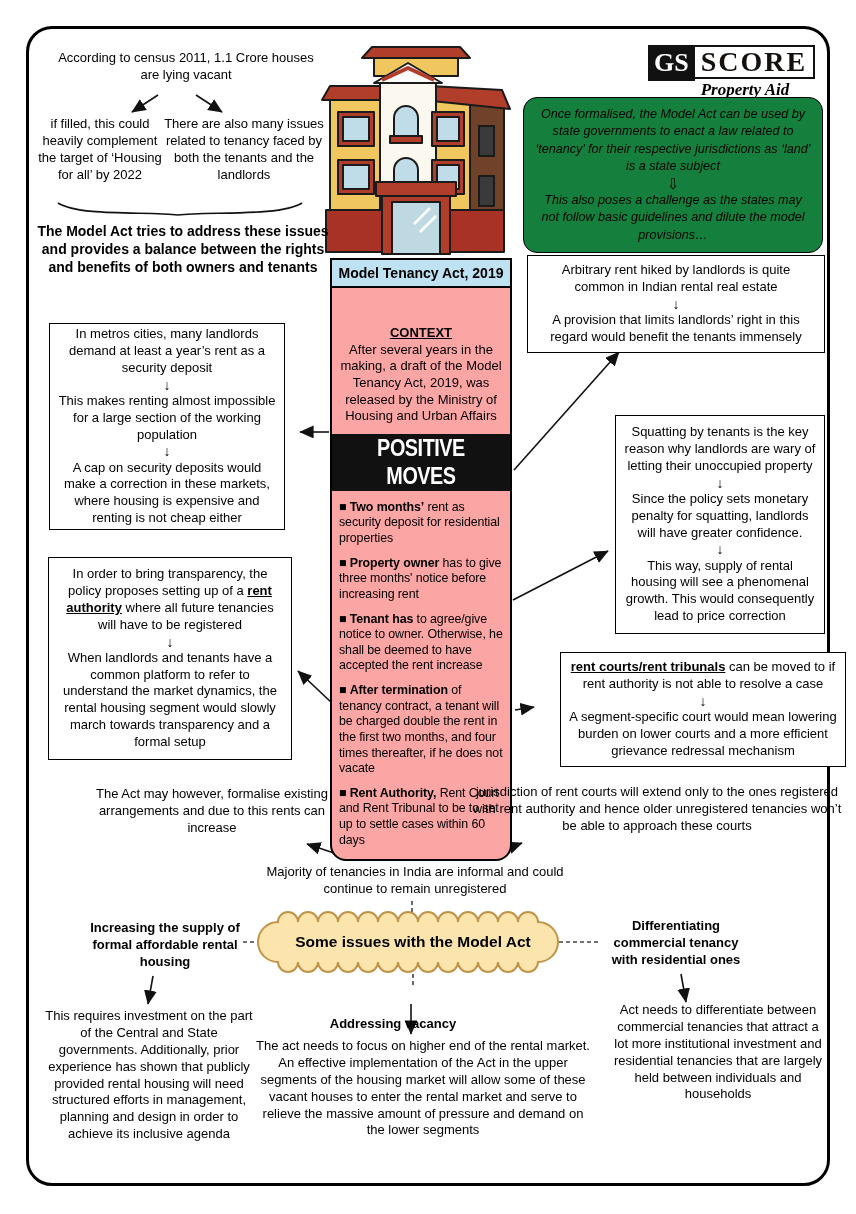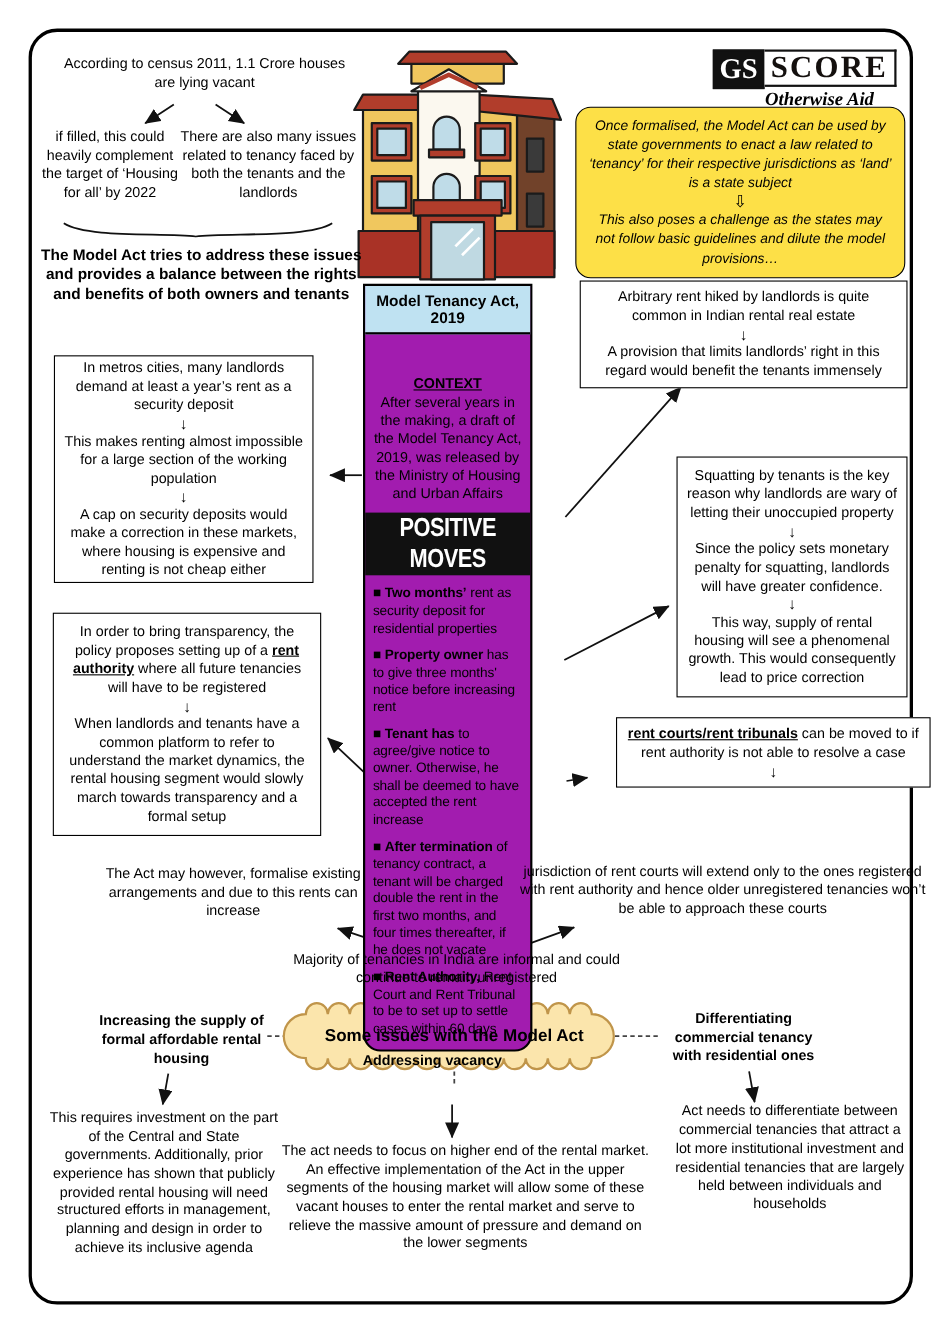--- a/index.html
+++ b/index.html
@@ -17,26 +17,26 @@
   .logo{position:absolute;left:648px;top:45px;display:flex;align-items:stretch;height:34px;}
   .logo-gs{background:#111;color:#fff;font-family:"Liberation Serif",serif;font-weight:bold;
            font-size:26px;padding:16px 4px;display:flex;align-items:center;border:2px solid #111;}
   .logo-score{background:#fff;color:#14100e;font-family:"Liberation Serif",serif;font-weight:bold;
            font-size:28px;letter-spacing:2px;padding:0 6px;display:flex;align-items:center;
            border:2px solid #111;border-left:none;}
   .tagline{position:absolute;left:660px;top:80px;width:170px;text-align:center;
            font-family:"Liberation Serif",serif;font-style:italic;font-weight:bold;font-size:17px;}
   
   .bluenote{position:absolute;left:523px;top:97px;width:300px;box-sizing:border-box;
-            background:#fde047;border:1.5px solid #000;border-radius:14px;
+            background:#15803d;border:1.5px solid #000;border-radius:14px;
             padding:8px 10px;text-align:center;font-style:italic;font-size:12.6px;line-height:1.38;}
   .fatdarr{display:block;font-size:15px;font-style:normal;line-height:1.1;}
   
-  .col{position:absolute;left:330px;top:258px;width:154px;box-sizing:border-box;
-       border:2px solid #000;border-radius:0 0 16px 16px;background:#a21caf;}
+  .col{position:absolute;left:330px;top:258px;width:182px;box-sizing:border-box;
+       border:2px solid #000;border-radius:0 0 16px 16px;background:#fca5a5;}
   .col-title{background:#BFE2F2;border-bottom:2px solid #000;font-weight:bold;
              text-align:center;font-size:14px;padding:5px 2px;}
   .col-context{padding:5px 6px 9px;text-align:center;font-size:13px;line-height:1.28;margin-top:32px;}
   .col-context-h{font-weight:bold;text-decoration:underline;display:block;}
   .col-banner{background:#111;color:#fff;text-align:center;padding:2px 0 3px;overflow:hidden;}
   .col-banner span{display:inline-block;font-weight:bold;font-size:22px;letter-spacing:-0.5px;
                    transform:scale(0.9,1.08);transform-origin:center;}
   .col-bullets{padding:9px 7px 11px;text-align:left;font-size:12.4px;line-height:1.26;
                letter-spacing:-0.1px;}
   .bullet{margin-bottom:9px;}
@@ -90,21 +90,21 @@
          a10,10 0 0 1 -20,0 a10,10 0 0 1 -20,0 a10,10 0 0 1 -20,0 a10,10 0 0 1 -20,0
          a10,10 0 0 1 -20,0 a10,10 0 0 1 -20,0 a10,10 0 0 1 -20,0 a10,10 0 0 1 -20,0
          a10,10 0 0 1 -20,0
          a20,20 0 0 1 0,-40 z"></path>
   </svg>
 
   <div class="logo">
     <span class="logo-gs">GS</span>
     <span class="logo-score">SCORE</span>
   </div>
-  <div class="tagline">Otherwise Aid</div>
+  <div class="tagline">Property Aid</div>
 
   <svg class="building" viewBox="0 0 196 216">
     <g stroke="#1b1b1b" stroke-width="2" stroke-linejoin="round">
       <rect x="56" y="16" width="84" height="18" fill="#F0C75E"></rect>
       <polygon points="44,16 152,16 142,5 54,5" fill="#B13D2B"></polygon>
       <polygon points="152,58 186,66 186,202 152,202" fill="#71422A"></polygon>
       <rect x="161" y="84" width="15" height="30" fill="#3a3a3a"></rect>
       <rect x="161" y="134" width="15" height="30" fill="#3a3a3a"></rect>
       <rect x="12" y="58" width="74" height="112" fill="#F0C75E"></rect>
       <rect x="108" y="58" width="44" height="112" fill="#F0C75E"></rect>
@@ -154,20 +154,21 @@
     <span>Squatting by tenants is the key reason why landlords are wary of letting their unoccupied property</span>
     <span class="darr">↓</span>
     <span>Since the policy sets monetary penalty for squatting, landlords will have greater confidence.</span>
     <span class="darr">↓</span>
     <span>This way, supply of rental housing will see a phenomenal growth. This would consequently lead to price correction</span>
   </div>
 
   <div class="box" style="left:560px;top:652px;width:286px;">
     <span class="emu">rent courts/rent tribunals</span><span> can be moved to if rent authority is not able to resolve a case</span>
     <span class="darr">↓</span>
+    <span>A segment-specific court would mean lowering burden on lower courts and a more efficient grievance redressal mechanism</span>
   </div>
 
   <div class="box" style="left:49px;top:323px;width:236px;padding:2px 8px;">
     <span>In metros cities, many landlords demand at least a year’s rent as a security deposit</span>
     <span class="darr">↓</span>
     <span>This makes renting almost impossible for a large section of the working population</span>
     <span class="darr">↓</span>
     <span>A cap on security deposits would make a correction in these markets, where housing is expensive and renting is not cheap either</span>
   </div>
 
@@ -212,18 +213,18 @@
 
   <div class="t" style="left:82px;top:786px;width:260px;">The Act may however, formalise existing arrangements and due to this rents can increase</div>
   <div class="t" style="left:442px;top:784px;width:382px;margin-left:24px;">jurisdiction of rent courts will extend only to the ones registered with rent authority and hence older unregistered tenancies won’t be able to approach these courts</div>
   <div class="t" style="left:248px;top:864px;width:334px;">Majority of tenancies in India are informal and could continue to remain unregistered</div>
 
   <div class="cloud-label">Some issues with the Model Act</div>
 
   <div class="t b" style="left:86px;top:920px;width:158px;">Increasing the supply of formal affordable rental housing</div>
   <div class="t" style="left:40px;top:1008px;width:218px;">This requires investment on the part of the Central and State governments. Additionally, prior experience has shown that publicly provided rental housing will need structured efforts in management, planning and design in order to achieve its inclusive agenda</div>
 
-  <div class="t b" style="left:326px;top:956px;width:134px;">Addressing vacancy</div>
+  <div class="t b" style="left:326px;top:1016px;width:134px;">Addressing vacancy</div>
   <div class="t" style="left:256px;top:1038px;width:334px;">The act needs to focus on higher end of the rental market. An effective implementation of the Act in the upper segments of the housing market will allow some of these vacant houses to enter the rental market and serve to relieve the massive amount of pressure and demand on the lower segments</div>
 
   <div class="t b" style="left:600px;top:918px;width:152px;">Differentiating commercial tenancy with residential ones</div>
   <div class="t" style="left:612px;top:1002px;width:212px;">Act needs to differentiate between commercial tenancies that attract a lot more institutional investment and residential tenancies that are largely held between individuals and households</div>
 </div>
 
 </body></html>

